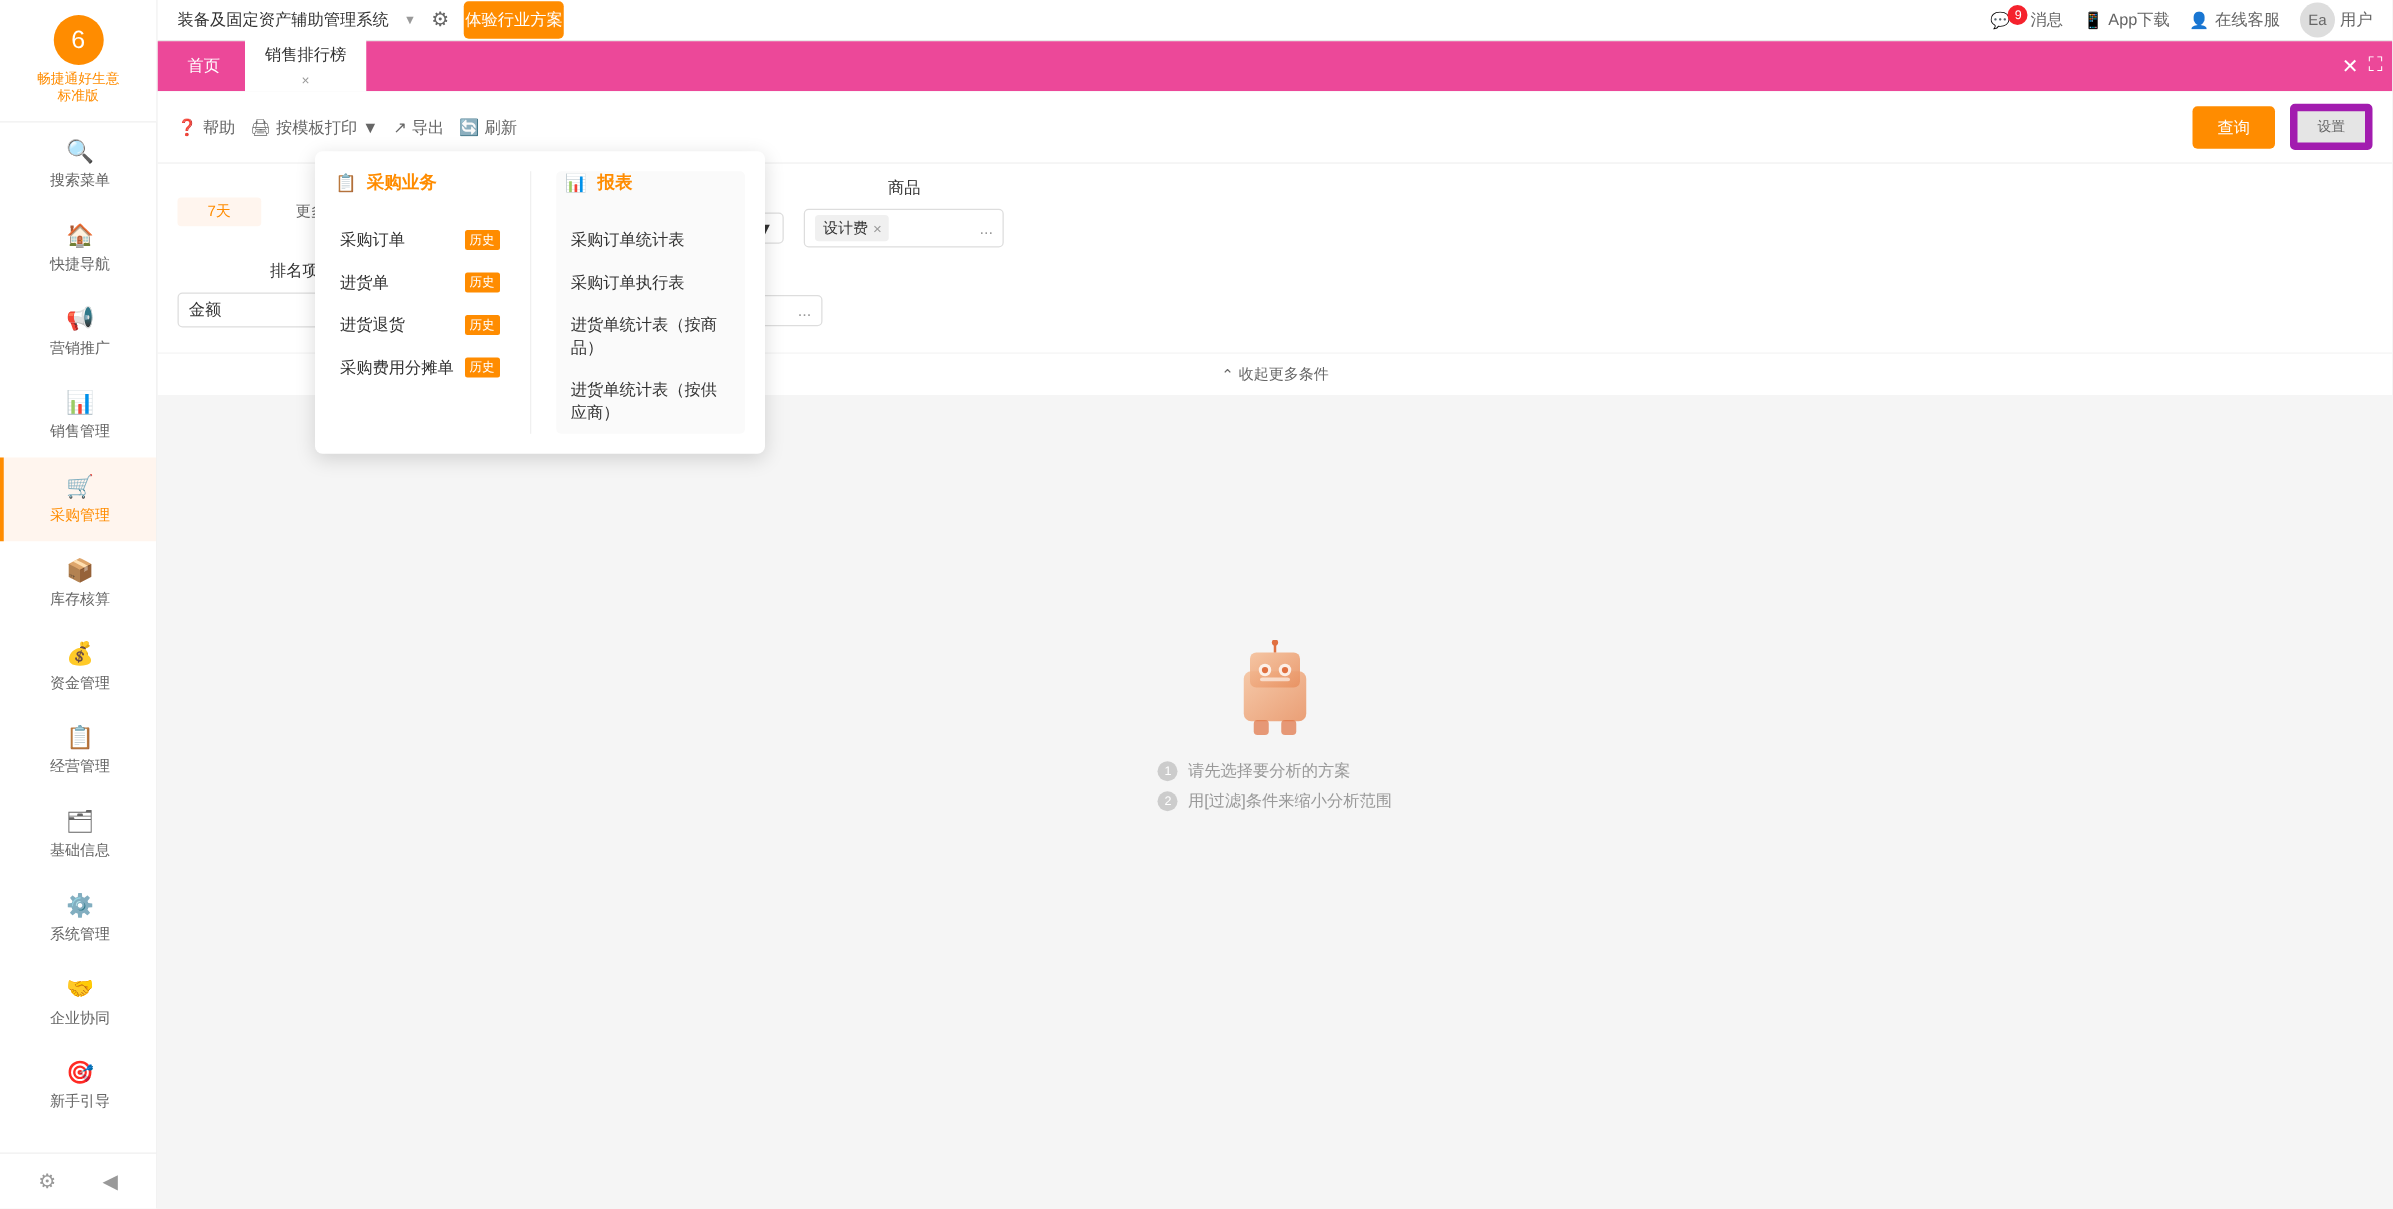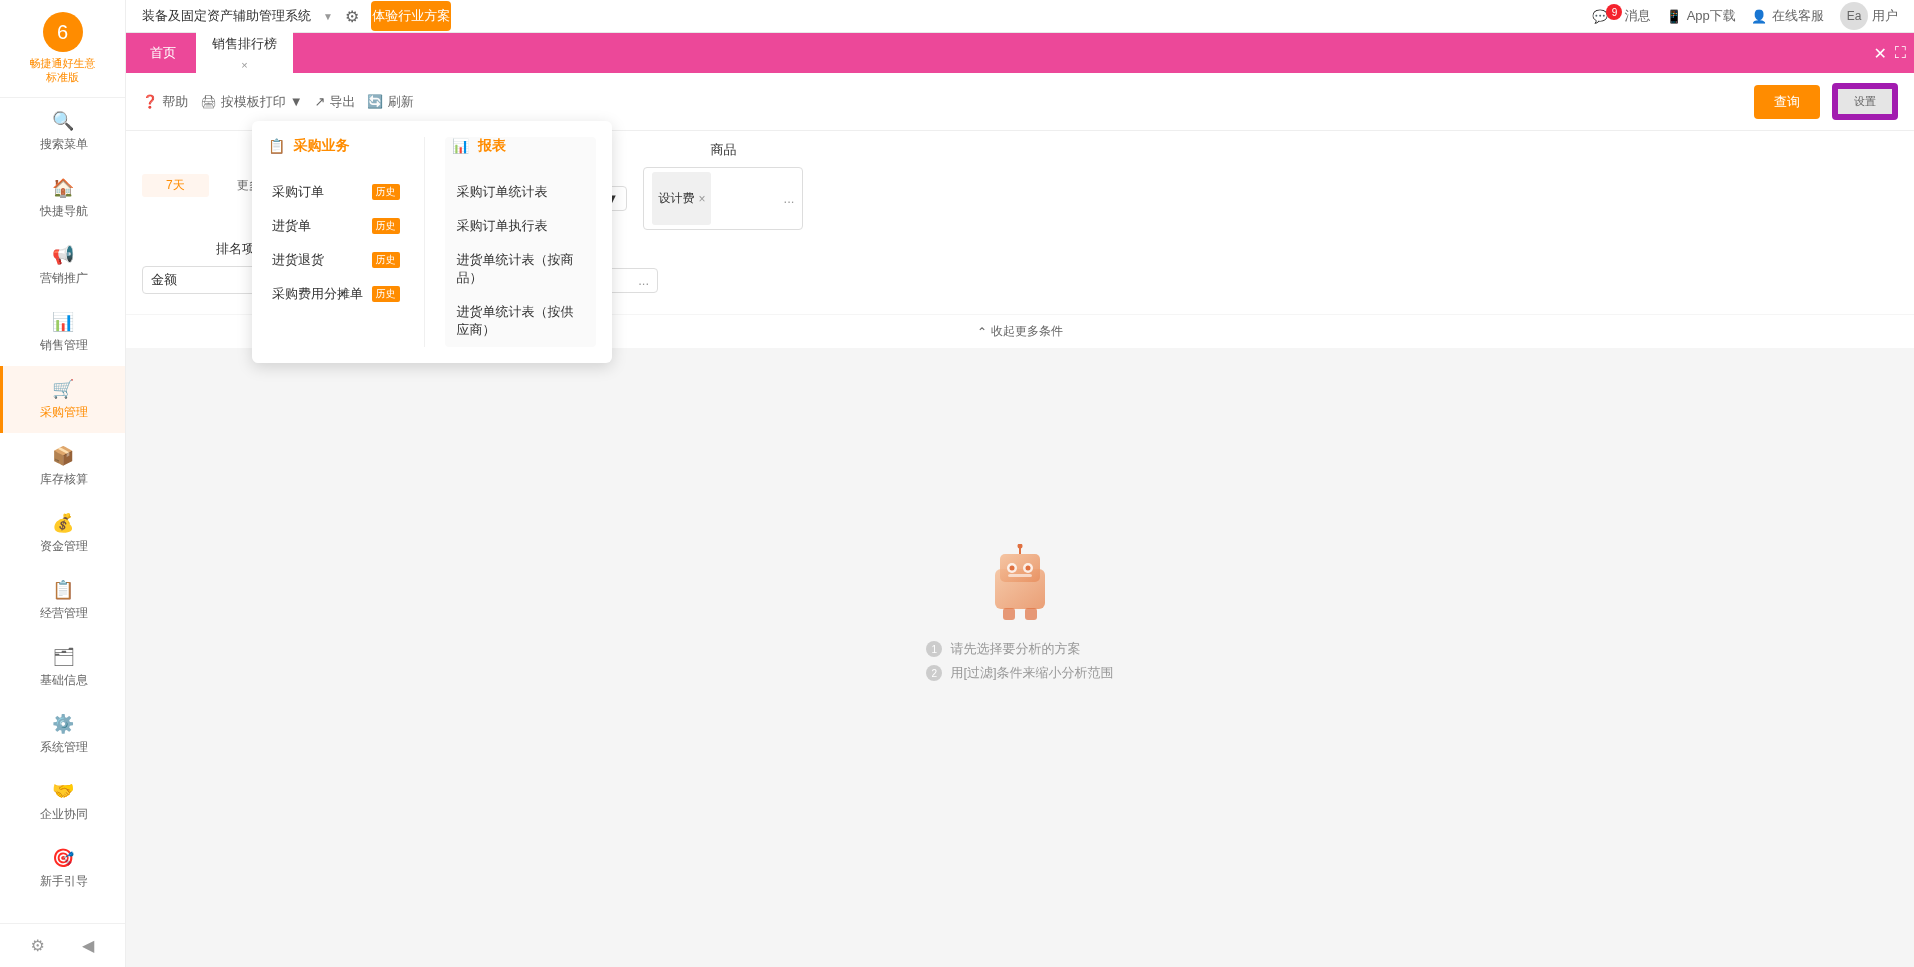--- a/index.html
+++ b/index.html
@@ -53,21 +53,21 @@
     .query-btn { background: #ff8c00; color: white; border: none; padding: 8px 20px; border-radius: 4px; cursor: pointer; font-size: 13px; }
     .settings-btn { border: 6px solid #a21caf; color: #666; background: #e5e5e5; padding: 5px 16px; border-radius: 4px; cursor: pointer; font-size: 11px; }
     .toolbar-right { margin-left: auto; display: flex; align-items: center; gap: 12px; }
 
     
     .filter-area { background: white; padding: 10px 16px; }
     .filter-row { display: flex; align-items: center; gap: 16px; flex-wrap: wrap; }
     .filter-item { display: flex; align-items: center; gap: 8px; flex-direction: column; }
     .filter-label { color: #333; font-size: 13px; white-space: nowrap; }
     .filter-input { border: 1px solid #ddd; border-radius: 4px; padding: 4px 8px; font-size: 13px; color: #333; min-width: 140px; display: flex; align-items: center; justify-content: space-between; cursor: pointer; background: white; }
-    .filter-tag { background: #f0f0f0; border-radius: 3px; padding: 18px 6px; font-size: 12px; display: flex; align-items: center; gap: 4px; justify-content: center; }
+    .filter-tag { background: #f0f0f0; border-radius: 3px; padding: 2px 6px; font-size: 12px; display: flex; align-items: center; gap: 4px; justify-content: center; }
     .filter-tag-close { color: #999; cursor: pointer; }
     .date-filter { display: flex; align-items: center; gap: 4px; font-size: 13px; }
     .date-btn { padding: 3px 24px; border-radius: 3px; cursor: pointer; color: #666; font-size: 12px; }
     .date-btn.active { background: #fff5ee; color: #ff8c00; }
     .collapse-btn { display: flex; align-items: center; gap: 4px; color: #666; font-size: 12px; cursor: pointer; margin: 0 auto; }
     .collapse-row { display: flex; justify-content: center; padding: 8px; background: white; border-top: 1px solid #f5f5f5; }
     .dots { color: #999; cursor: pointer; }
 
     
     .empty-state { display: flex; flex-direction: column; align-items: center; justify-content: center; height: 60%; gap: 16px; }

